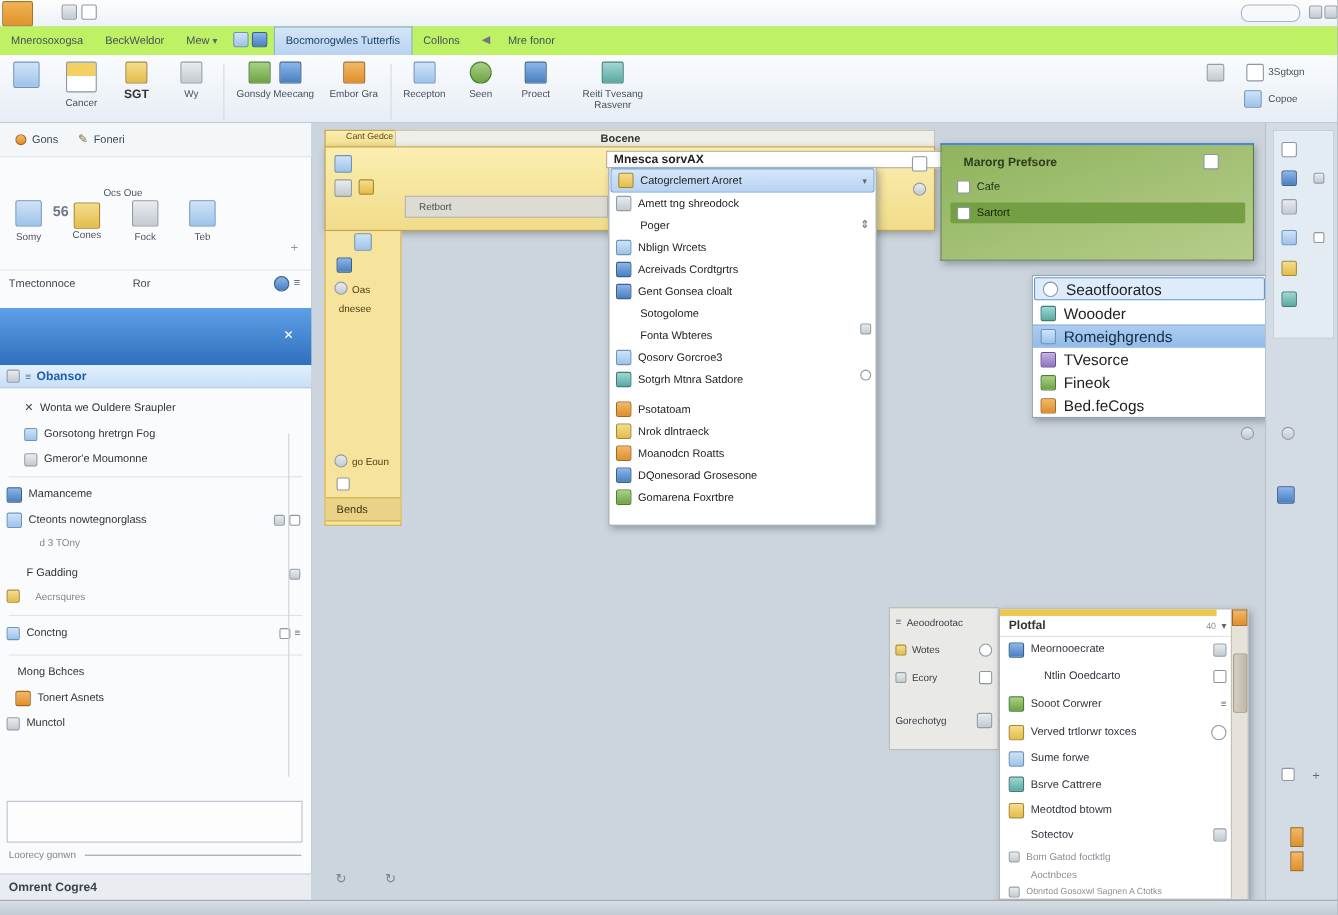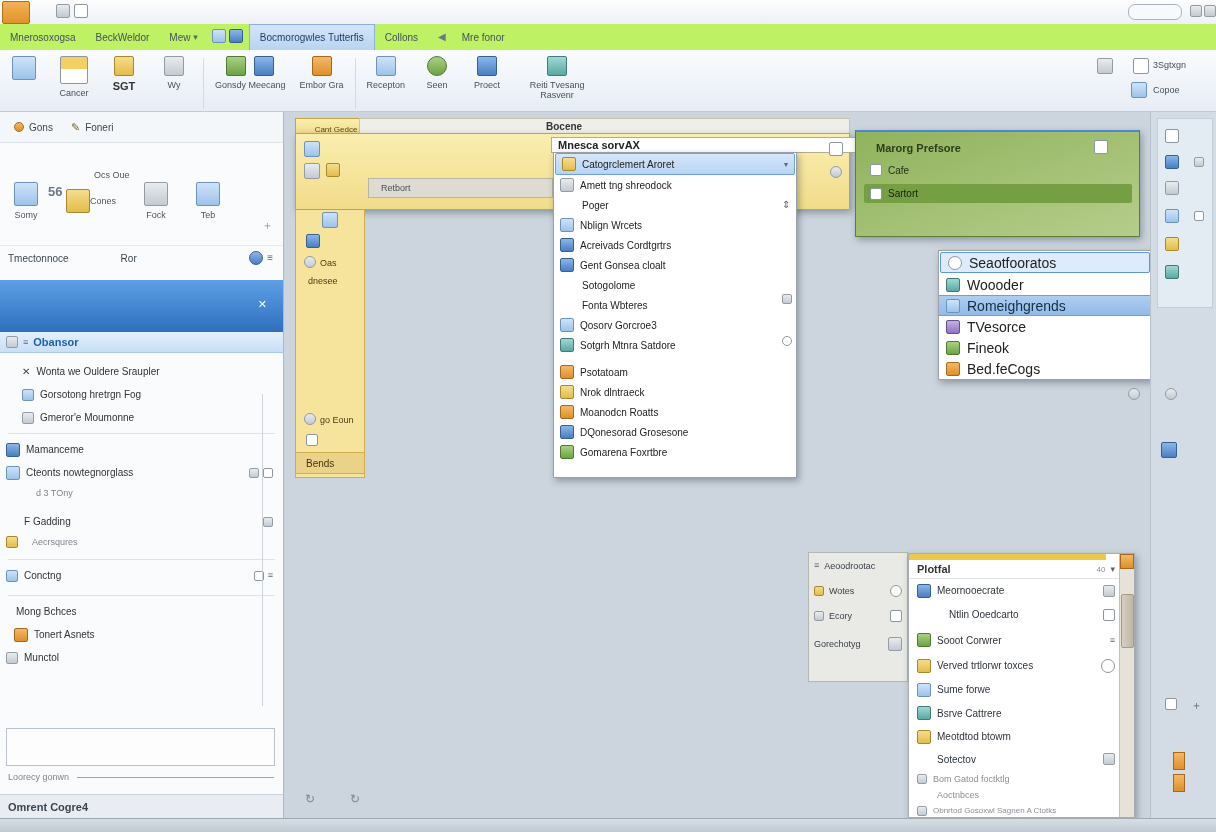--- a/index.html
+++ b/index.html
@@ -178,21 +178,21 @@
     </div>
 
     <div class="abs" style="left:14px;top:44px;width:258px;height:84px;">
       <span class="abs" style="left:34px;top:28px;font-size:13px;font-weight:bold;color:#6d7884;">56</span>
       <span class="abs" style="left:80px;top:14px;font-size:9px;color:#4c5660;">Ocs Oue</span>
       <div class="abs row" style="left:0;top:26px;gap:28px;">
         <div style="display:flex;flex-direction:column;align-items:center;gap:4px;">
           <span class="ic ic24 c-lblue"></span>
           <span style="font-size:9px;color:#4c5660;">Somy</span>
         </div>
-        <div style="display:flex;flex-direction:row;align-items:center;gap:0;">
+        <div style="display:flex;flex-direction:column;align-items:center;gap:0;">
           <span class="ic ic24 c-yellow"></span>
           <span style="font-size:9px;color:#4c5660;">Cones</span>
         </div>
         <div style="display:flex;flex-direction:column;align-items:center;gap:4px;">
           <span class="ic ic24 c-gray"></span>
           <span style="font-size:9px;color:#4c5660;">Fock</span>
         </div>
         <div style="display:flex;flex-direction:column;align-items:center;gap:4px;">
           <span class="ic ic24 c-lblue"></span>
           <span style="font-size:9px;color:#4c5660;">Teb</span>
@@ -291,21 +291,21 @@
       <span class="hline" style="flex:1;"></span>
     </div>
 
     <div class="abs row" style="left:0;top:682px;width:283px;height:24px;background:#e9edf2;border-top:1px solid #c7cfd8;padding-left:8px;box-sizing:border-box;">
       <span style="font-size:11px;font-weight:bold;color:#3a444e;">Omrent Cogre4</span>
     </div>
   </div>
 
   <div class="abs" style="left:284px;top:112px;width:866px;height:706px;background:#ccd5dd;"></div>
 
-  <div class="abs yellow" style="left:295px;top:118px;width:82px;height:16px;border-bottom:none;display:flex;align-items:flex-end;justify-content:center;">
+  <div class="abs yellow" style="left:295px;top:118px;width:82px;height:16px;border-bottom:none;display:flex;align-items:flex-start;justify-content:center;">
     <span style="font-size:8px;color:#5a4a16;white-space:nowrap;">Cant Gedce</span>
   </div>
   <div class="abs" style="left:359px;top:118px;width:491px;height:16px;background:#efefe9;border:1px solid #c9c4ae;border-bottom:none;box-sizing:border-box;">
     <span class="abs" style="left:186px;top:2px;font-size:10px;font-weight:bold;color:#333;">Bocene</span>
   </div>
   <div class="abs yellow shadow" style="left:295px;top:133px;width:555px;height:77px;">
     <span class="abs ic ic16 c-lblue" style="left:8px;top:7px;"></span>
     <span class="abs ic ic16 c-gray" style="left:8px;top:29px;"></span>
     <span class="abs ic ic14 c-yellow" style="left:30px;top:29px;"></span>
 
@@ -453,21 +453,21 @@
     <div class="mp-row">
       <span class="ic ic10 c-yellow"></span>
       <span>Wotes</span>
       <span class="ic ic12 c-white circle" style="margin-left:auto;"></span>
     </div>
     <div class="mp-row">
       <span class="ic ic10 c-gray"></span>
       <span>Ecory</span>
       <span class="ic ic12 c-white" style="margin-left:auto;"></span>
     </div>
-    <div class="mp-row" style="margin-top:3px;">
+    <div class="mp-row" style="margin-top:14px;">
       <span>Gorechotyg</span>
       <span class="ic ic14 c-gray" style="margin-left:auto;"></span>
     </div>
   </div>
 
   <div class="abs shadow" id="plotfal">
     <div class="abs" style="left:0;top:0;width:197px;height:6px;background:#edc84e;"></div>
     <div class="abs row" style="left:0;top:6px;width:212px;height:19px;border-bottom:1px solid #e0e3e7;padding:0 6px 0 8px;box-sizing:border-box;">
       <span style="font-size:11px;font-weight:bold;color:#333;">Plotfal</span>
       <span style="margin-left:auto;font-size:8px;color:#8a8f96;">40</span>

